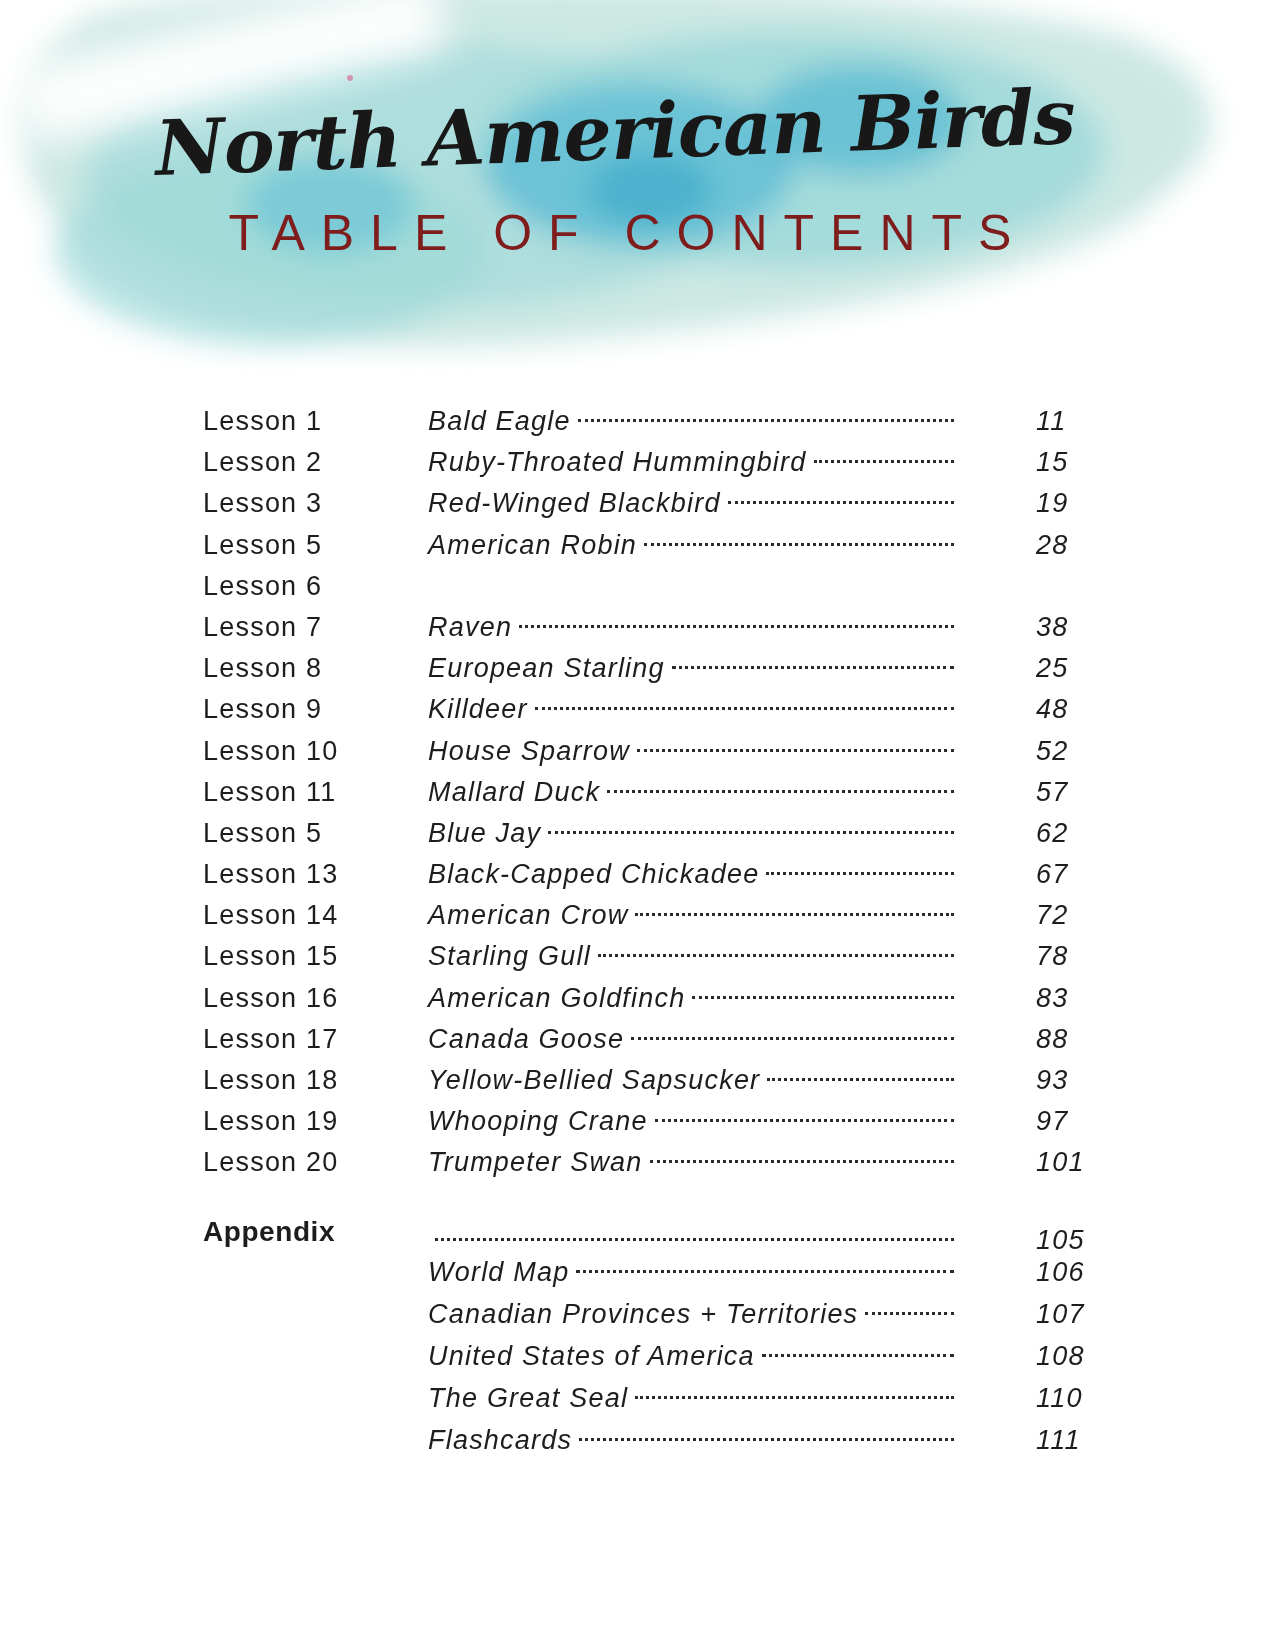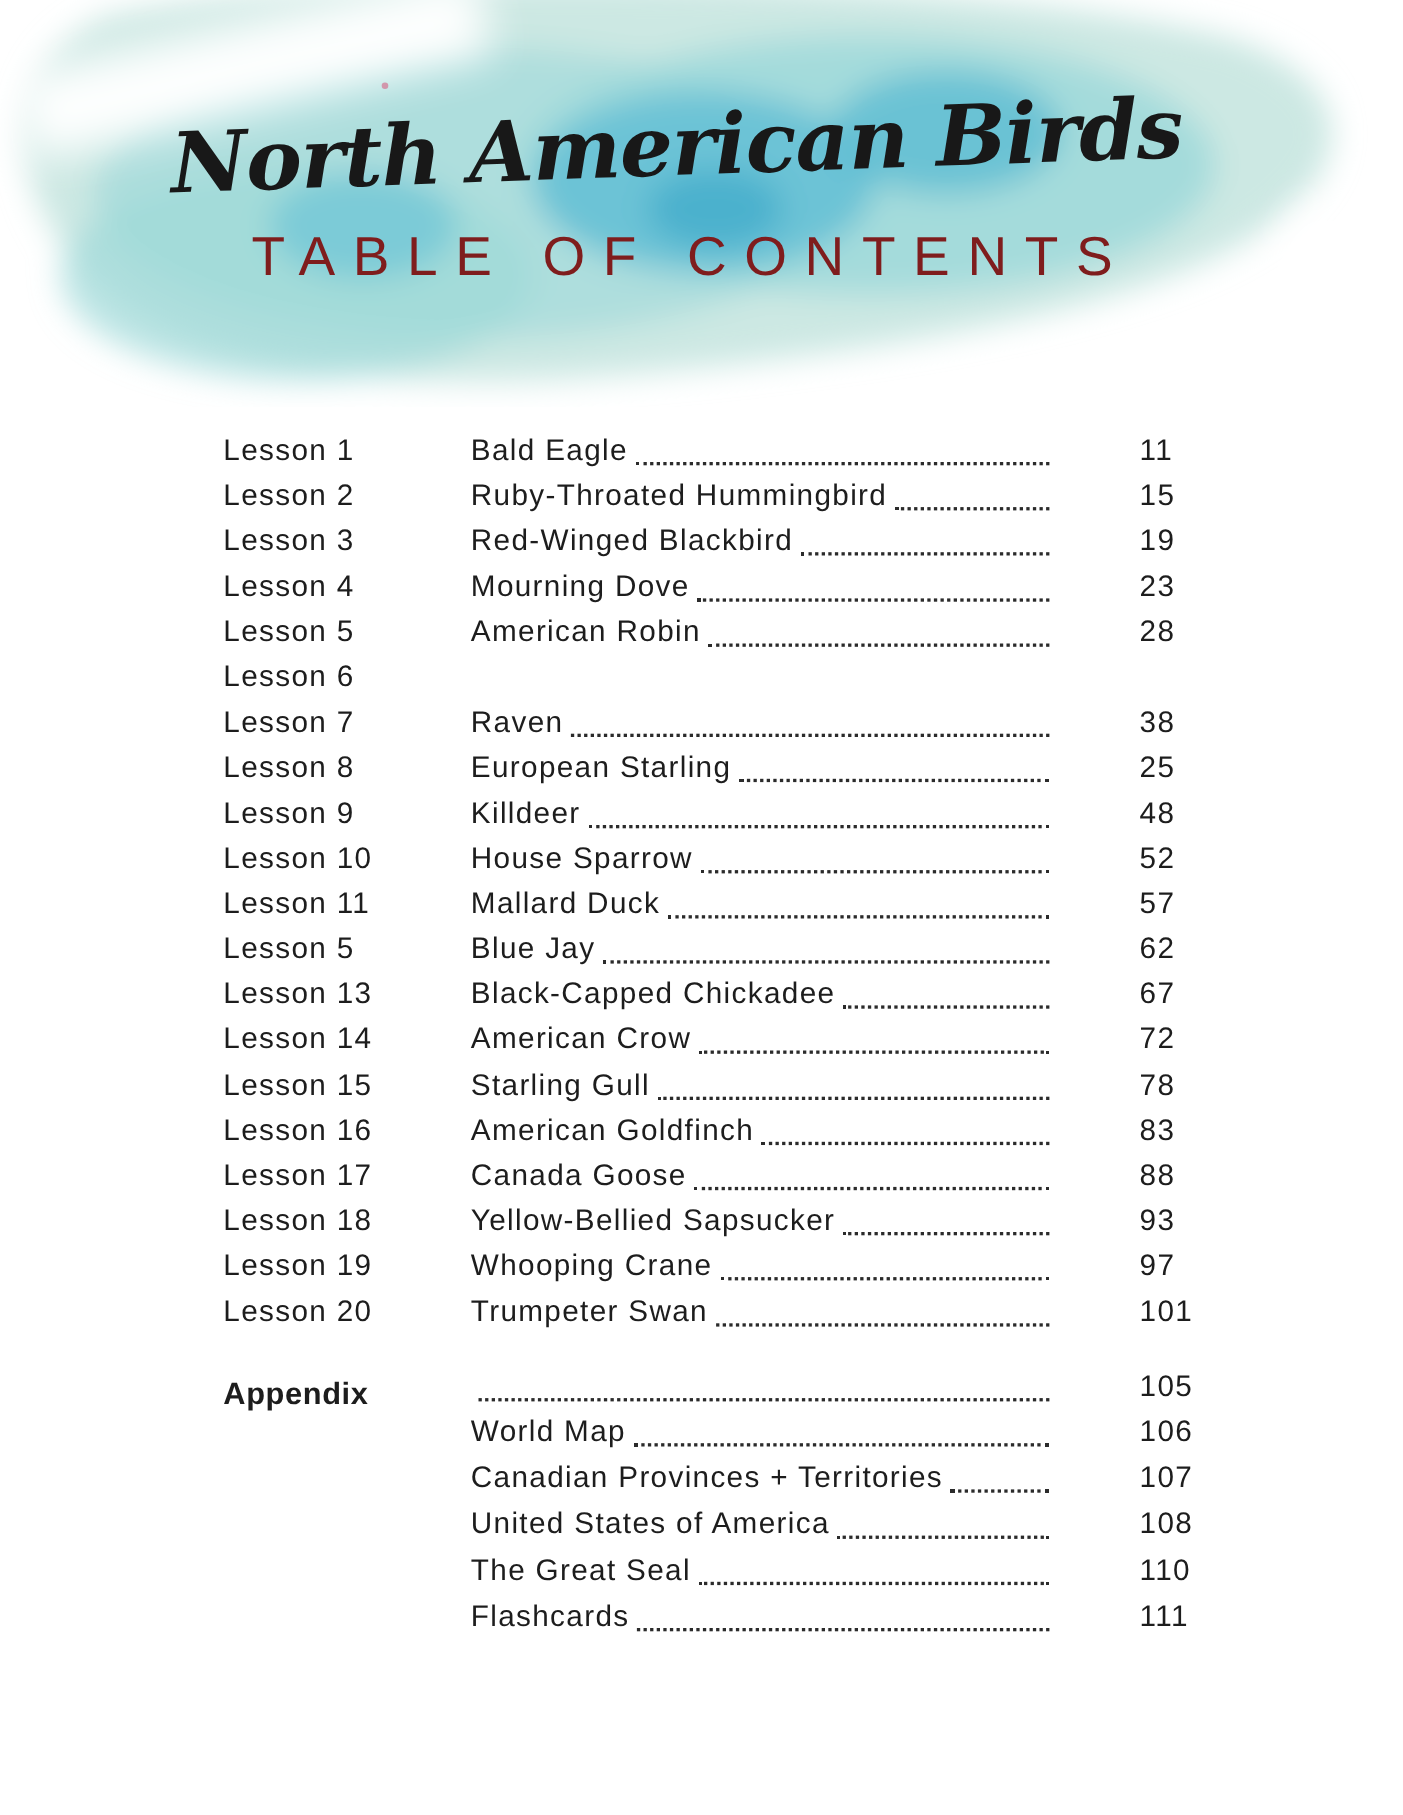--- a/index.html
+++ b/index.html
@@ -52,21 +52,21 @@
     text-align: center;
     font-weight: 400;
     font-size: 50px;
     letter-spacing: 0.32em;
     text-indent: 0.32em; 
     color: #7f1d1d;
   }
 
   
   .toc {
-    margin: 24px 0 0 203px;
+    margin: 36px 0 0 203px;
     width: 905px;
   }
   .row {
     display: flex;
     align-items: baseline;
     height: 41.2px;
     font-size: 27px;
     letter-spacing: 0.045em;
     white-space: nowrap;
   }
@@ -74,22 +74,23 @@
     flex: 0 0 225px;
   }
   .lesson-col.bold {
     font-weight: 700;
     font-size: 28px;
     letter-spacing: 0.02em;
   }
   .entry {
     flex: 1;
     display: flex;
-    align-items: flex-end;
+    align-items: center;
     min-width: 0;
+    font-style: italic;
   }
   .leader {
     flex: 1;
     margin: 0 82px 2px 7px;
     border-bottom: 3px dotted #2b2b2b;
   }
   .page-num {
     flex: 0 0 72px;
   }
 
@@ -161,28 +162,20 @@
     </div>
     <div class="row">
       <span class="lesson-col">Lesson 3</span>
       <span class="entry">
         <span class="entry-title">Red-Winged Blackbird</span>
         <span class="leader"></span>
         <span class="page-num">19</span>
       </span>
     </div>
     <div class="row">
-      <span class="lesson-col">Lesson 4</span>
-      <span class="entry">
-        <span class="entry-title">Mourning Dove</span>
-        <span class="leader"></span>
-        <span class="page-num">23</span>
-      </span>
-    </div>
-    <div class="row">
       <span class="lesson-col">Lesson 5</span>
       <span class="entry">
         <span class="entry-title">American Robin</span>
         <span class="leader"></span>
         <span class="page-num">28</span>
       </span>
     </div>
     <div class="row">
       <span class="lesson-col">Lesson 6</span>
     </div>

